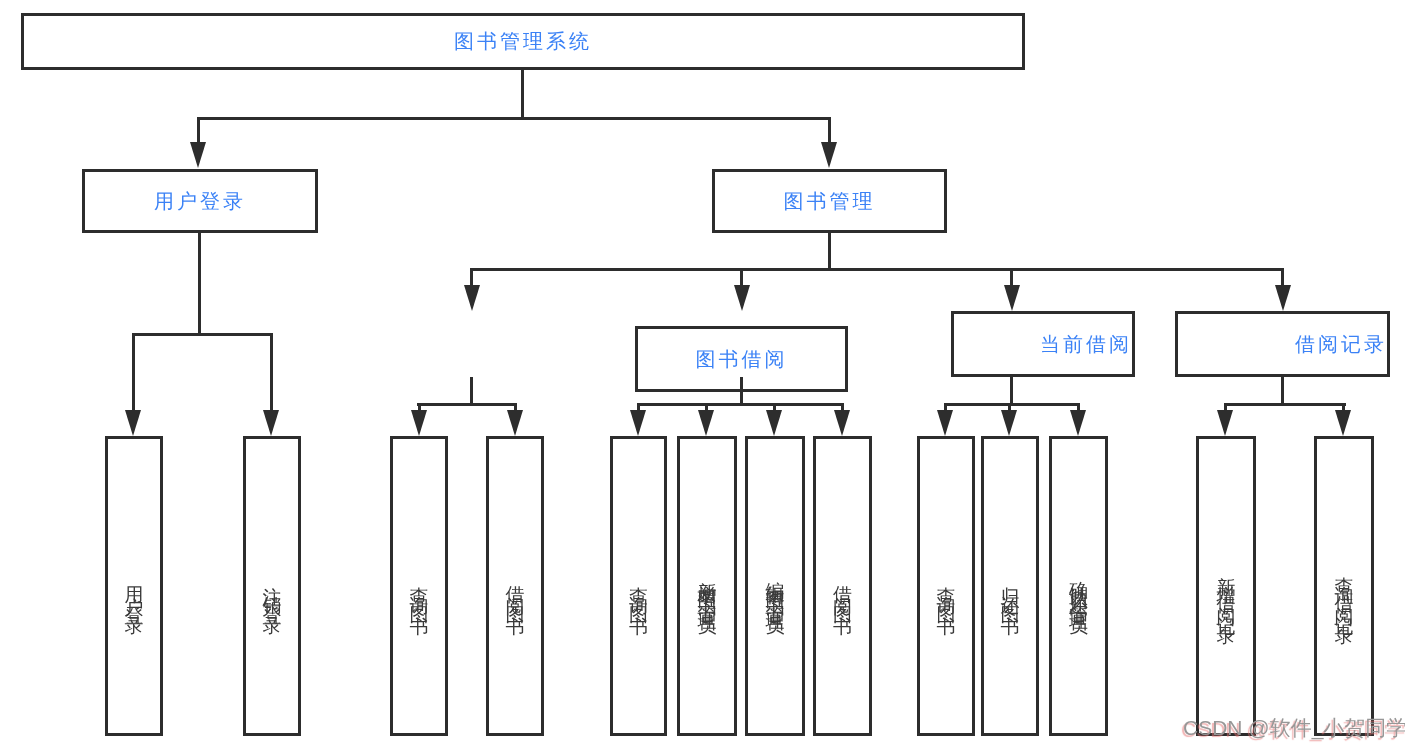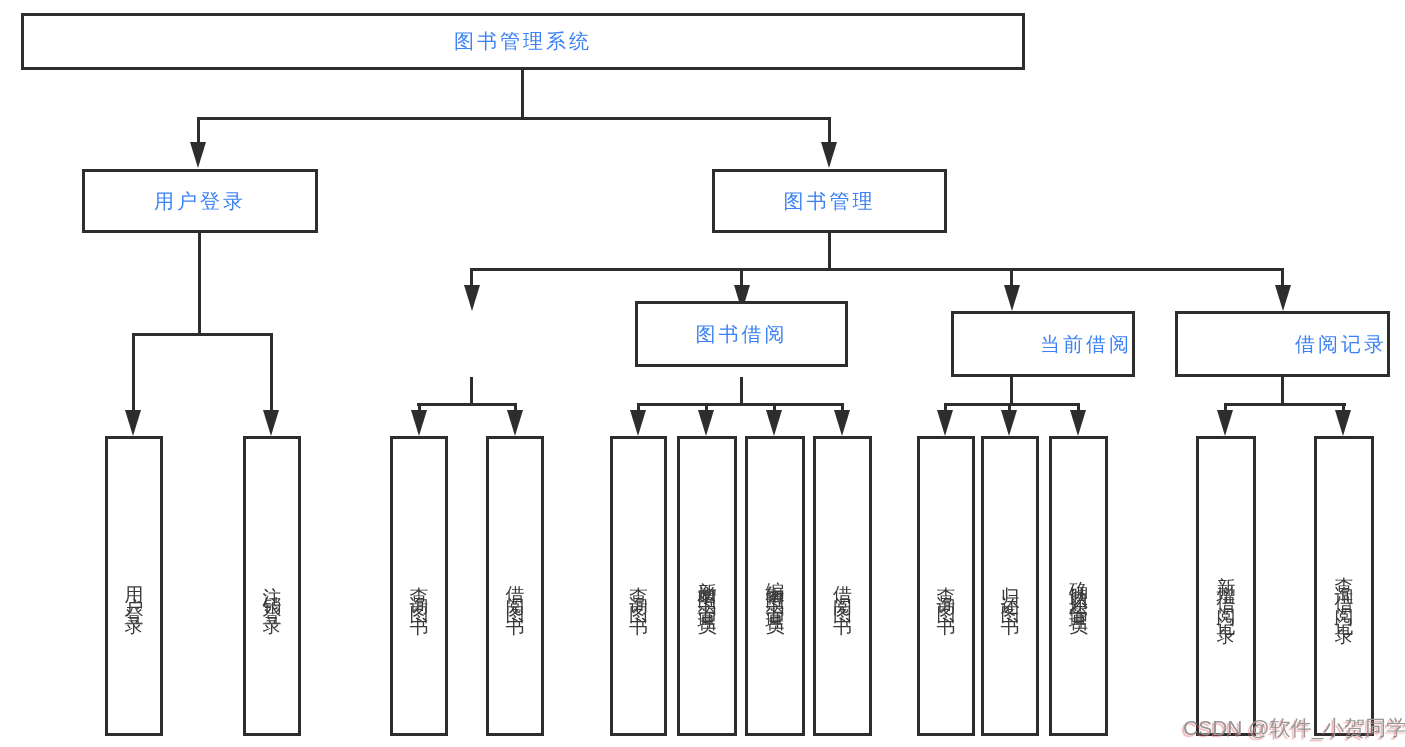--- a/index.html
+++ b/index.html
@@ -93,21 +93,21 @@
   <div class="line" style="left:470px;top:268px;width:814px;height:3px;"></div>
   <div class="line" style="left:470px;top:268px;width:3px;height:19px;"></div>
   <div class="ah" style="left:464px;top:285px;"></div>
   <div class="line" style="left:740px;top:268px;width:3px;height:19px;"></div>
   <div class="ah" style="left:734px;top:285px;"></div>
   <div class="line" style="left:1010px;top:268px;width:3px;height:19px;"></div>
   <div class="ah" style="left:1004px;top:285px;"></div>
   <div class="line" style="left:1281px;top:268px;width:3px;height:19px;"></div>
   <div class="ah" style="left:1275px;top:285px;"></div>
 
-  <div class="box" style="left:635px;top:301px;width:213px;height:66px;">
+  <div class="box" style="left:635px;top:326px;width:213px;height:66px;">
     <span class="hlabel">图书借阅</span>
   </div>
   <div class="box" style="left:951px;top:311px;width:184px;height:66px;justify-content:flex-end;">
     <span class="hlabel">当前借阅</span>
   </div>
   <div class="box" style="left:1175px;top:311px;width:215px;height:66px;justify-content:flex-end;">
     <span class="hlabel">借阅记录</span>
   </div>
 
   <div class="line" style="left:470px;top:377px;width:3px;height:29px;"></div>

